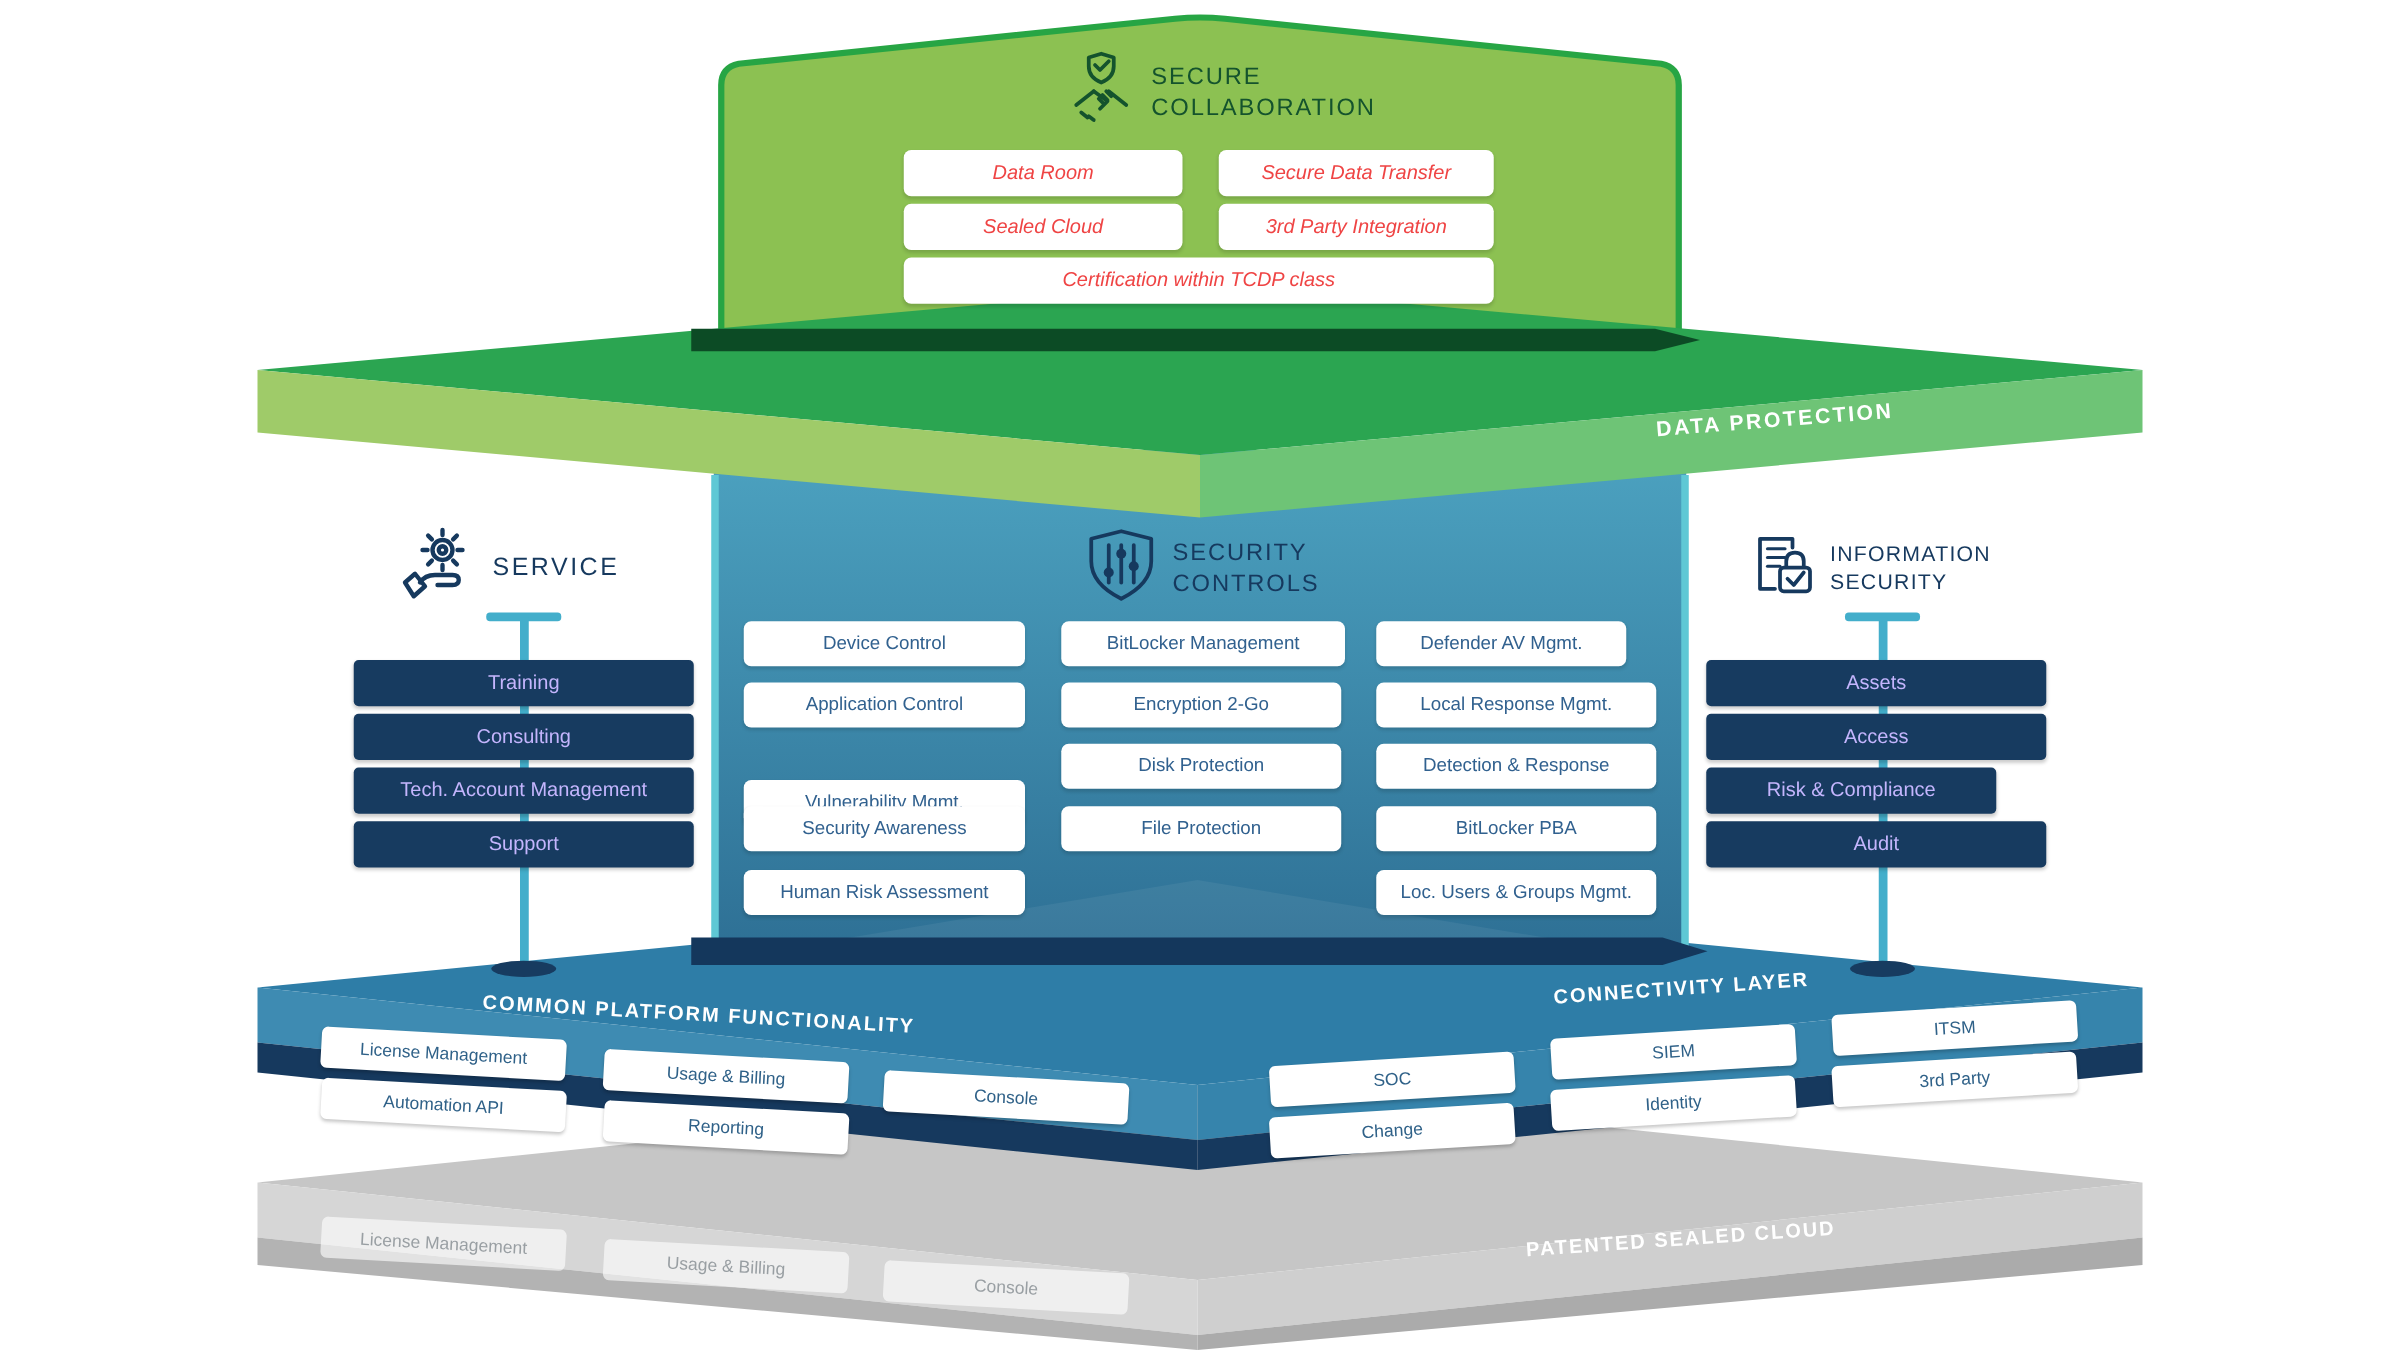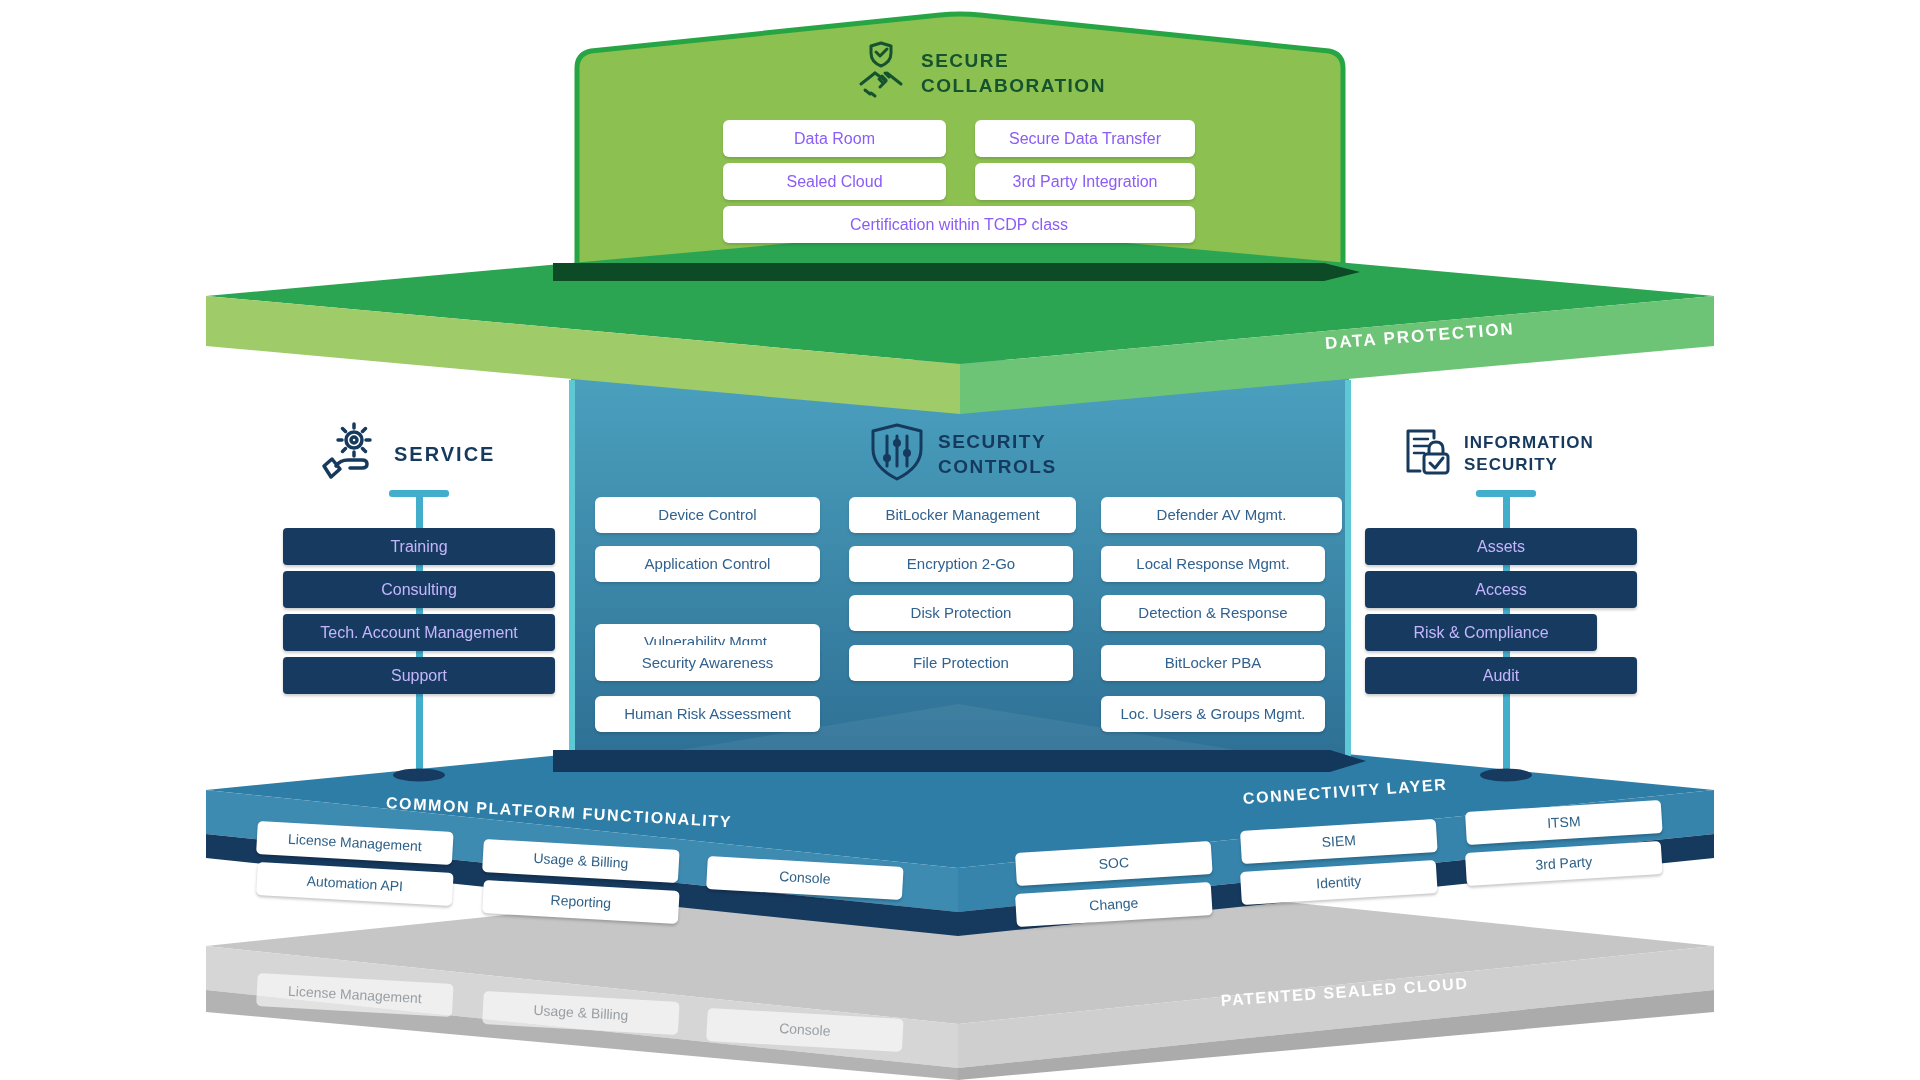--- a/index.html
+++ b/index.html
@@ -4,36 +4,36 @@
 <style>
   html,body{margin:0;padding:0;background:#fff;}
   .stage{position:relative;width:1920px;height:1080px;overflow:hidden;background:#fff;
          font-family:"Liberation Sans","DejaVu Sans",sans-serif;}
   .stage svg.bg{position:absolute;left:0;top:0;}
   .ov{position:absolute;left:0;top:0;width:1920px;height:1080px;}
 
   .pill{position:absolute;background:#fff;border-radius:6px;text-align:center;
         font-size:15px;color:#31618F;height:36px;line-height:36px;
         box-shadow:0 2px 3px rgba(0,0,0,.14);white-space:nowrap;overflow:hidden;}
-  .pill.gr{height:37px;line-height:37px;color:#8b5cf6;font-size:16px;}
+  .pill.gr{height:37px;line-height:37px;color:#ef4444;font-size:16px;font-style:italic;}
   .navy{position:absolute;background:#173B60;border-radius:4px;text-align:center;
         color:#c4b5fd;font-size:16px;height:37px;line-height:37px;
         box-shadow:0 2px 3px rgba(0,0,0,.2);white-space:nowrap;}
   .plat{position:absolute;background:#fff;border-radius:5px;text-align:center;
         font-size:14px;color:#2F6188;height:33px;line-height:33px;width:196px;
         box-shadow:0 2px 3px rgba(0,0,0,.22);white-space:nowrap;transform-origin:left center;}
   .plat.rotL{transform:rotate(3.2deg);}
   .plat.rotR{transform:rotate(-3.5deg);}
   .plat.ghost{background:rgba(255,255,255,.62);color:#999FA3;box-shadow:none;}
 
   .plat-label{position:absolute;color:#fff;font-weight:700;font-size:16px;
         letter-spacing:1.6px;white-space:nowrap;transform-origin:left center;}
 
   .hdr{position:absolute;display:flex;gap:12px;align-items:center;}
-  .hdr-text{font-weight:700;color:#16395E;white-space:nowrap;}
+  .hdr-text{font-weight:400;color:#16395E;white-space:nowrap;}
   .hdr-text.two{font-size:19px;line-height:25px;letter-spacing:1.5px;}
   .hdr-text.green{color:#14532D;}
   .hdr-text.one{font-size:20px;letter-spacing:2px;}
   .hdr-text.small{font-size:17px;line-height:22px;letter-spacing:1px;}
 </style>
 </head>
 <body>
 
 <div class="stage">
 
@@ -181,21 +181,21 @@
   <div class="pill" style="left:595px;top:546px;width:225px">Application Control</div>
   <div class="pill" style="left:595px;top:624px;width:225px">Vulnerability Mgmt.</div>
   <div class="pill" style="left:595px;top:645px;width:225px">Security Awareness</div>
   <div class="pill" style="left:595px;top:696px;width:225px">Human Risk Assessment</div>
 
   <div class="pill" style="left:849px;top:497px;width:227px">BitLocker Management</div>
   <div class="pill" style="left:849px;top:546px;width:224px">Encryption 2-Go</div>
   <div class="pill" style="left:849px;top:595px;width:224px">Disk Protection</div>
   <div class="pill" style="left:849px;top:645px;width:224px">File Protection</div>
 
-  <div class="pill" style="left:1101px;top:497px;width:241px">Defender AV Mgmt.</div>
+  <div class="pill" style="left:1101px;top:497px;width:200px">Defender AV Mgmt.</div>
   <div class="pill" style="left:1101px;top:546px;width:224px">Local Response Mgmt.</div>
   <div class="pill" style="left:1101px;top:595px;width:224px">Detection &amp; Response</div>
   <div class="pill" style="left:1101px;top:645px;width:224px">BitLocker PBA</div>
   <div class="pill" style="left:1101px;top:696px;width:224px">Loc. Users &amp; Groups Mgmt.</div>
 
   <div class="plat-label" style="left:386px;top:794px;transform:rotate(3.2deg);">COMMON PLATFORM FUNCTIONALITY</div>
   <div class="plat-label" style="left:1243px;top:790px;transform:rotate(-4deg);">CONNECTIVITY LAYER</div>
 
   <div class="plat rotL" style="left:257px;top:821px;">License Management</div>
   <div class="plat rotL" style="left:257px;top:862px;">Automation API</div>

